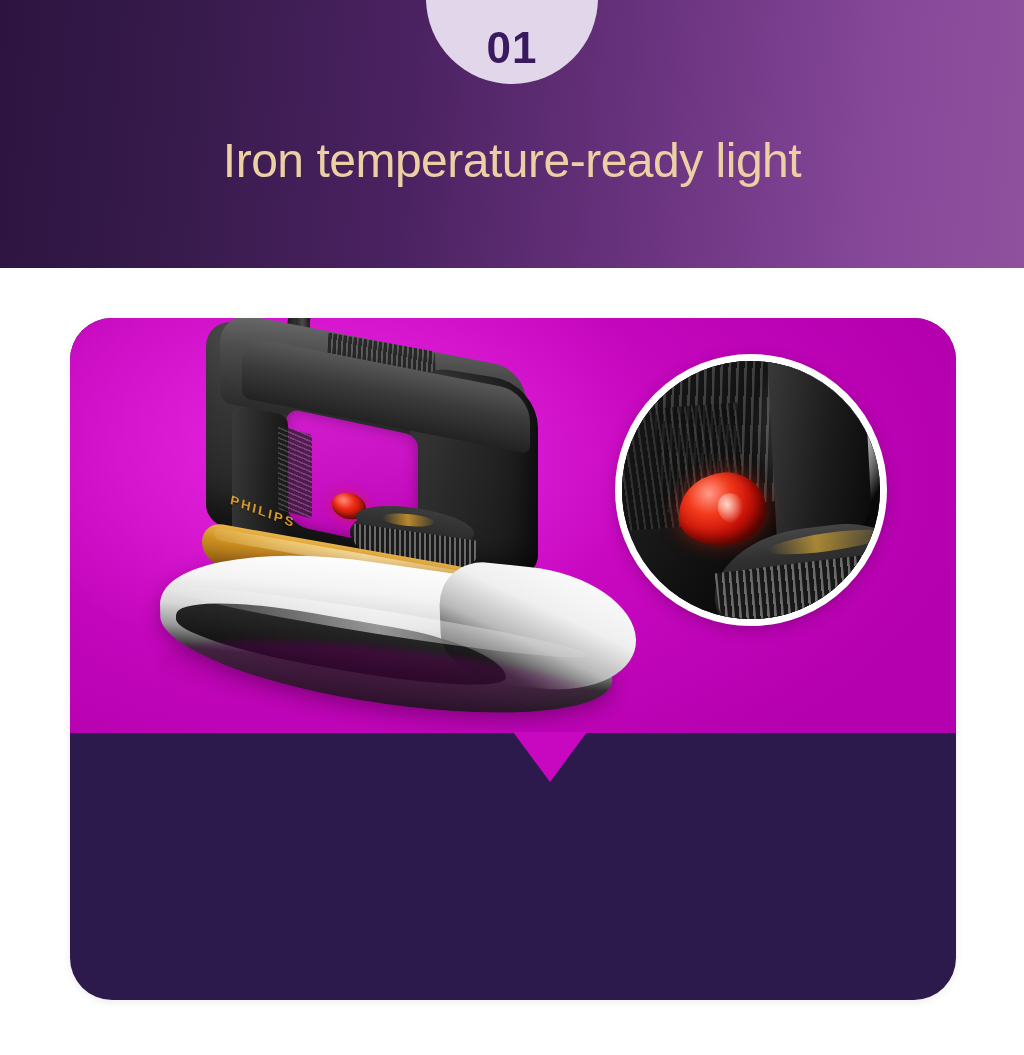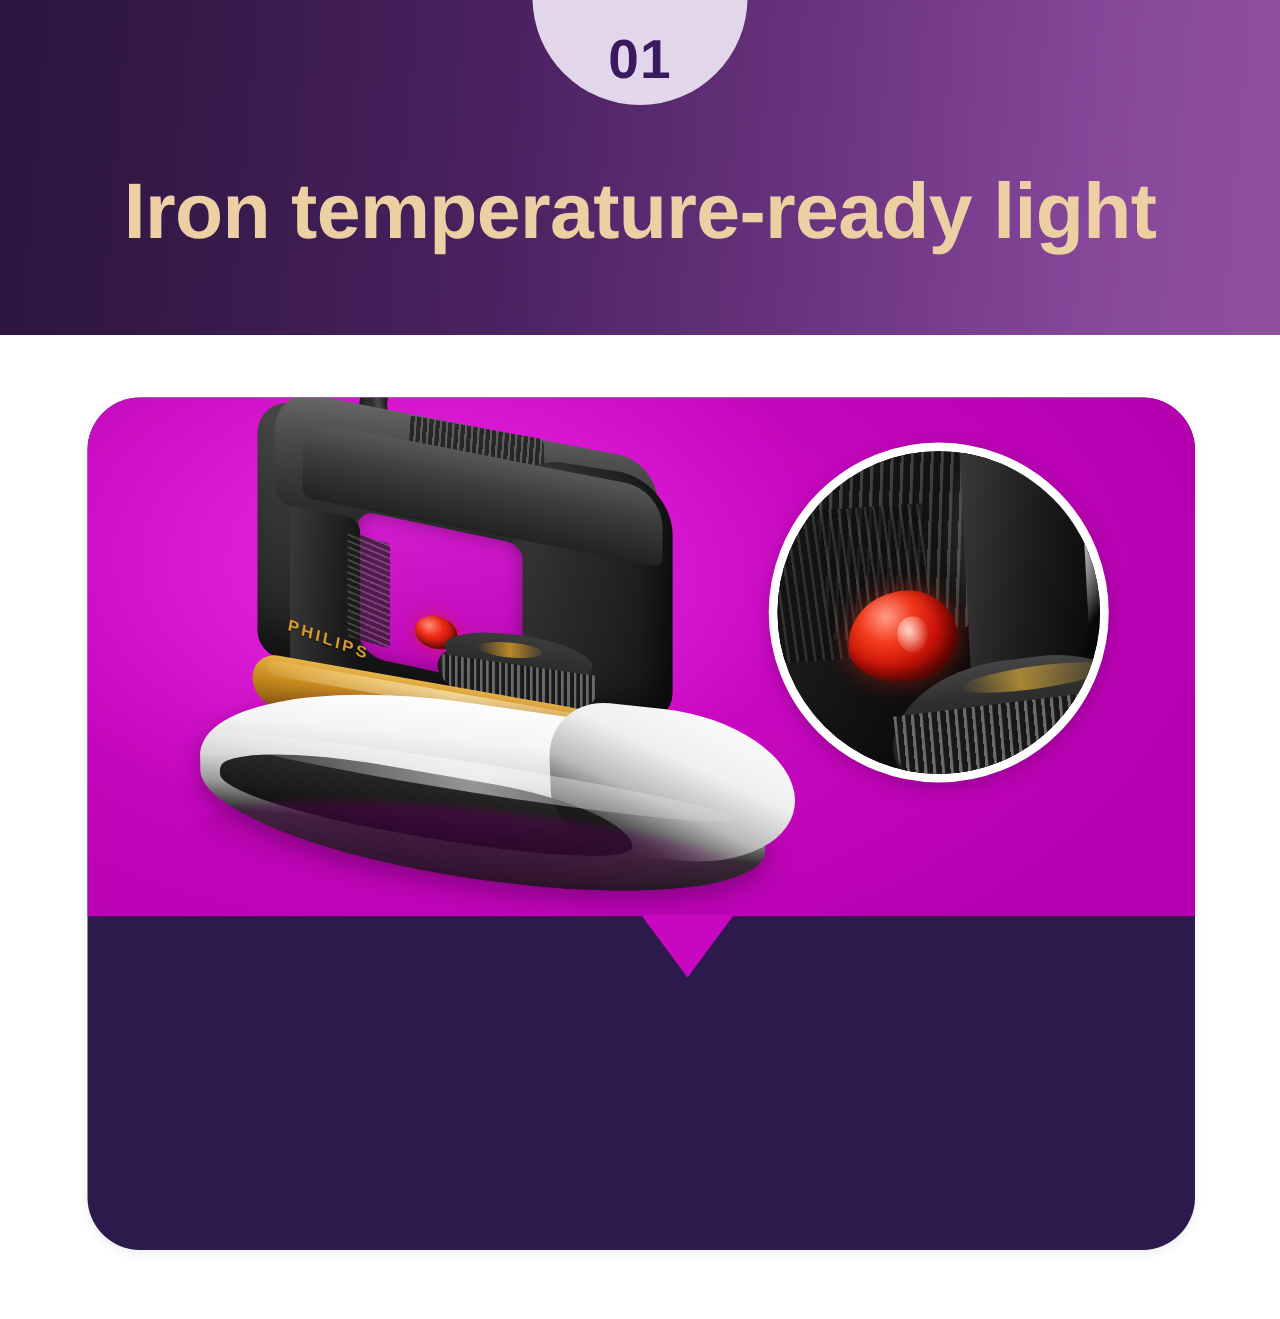--- a/index.html
+++ b/index.html
@@ -33,21 +33,21 @@
   }
   .step-badge-num {
     font-size:44px; font-weight:bold; color:#3a1a5e;
     letter-spacing:1px; line-height:1;
   }
 
   
   .header-title {
     position:absolute; left:0; right:0; top:136px;
     text-align:center;
-    font-size:63px; font-weight:bold;
+    font-size:48px; font-weight:normal;
     color:#ecd0a4;
     letter-spacing:-0.5px;
     line-height:1.05;
     z-index:4;
   }
 
   
   .card {
     position:absolute; left:70px; top:318px;
     width:886px; height:682px;

